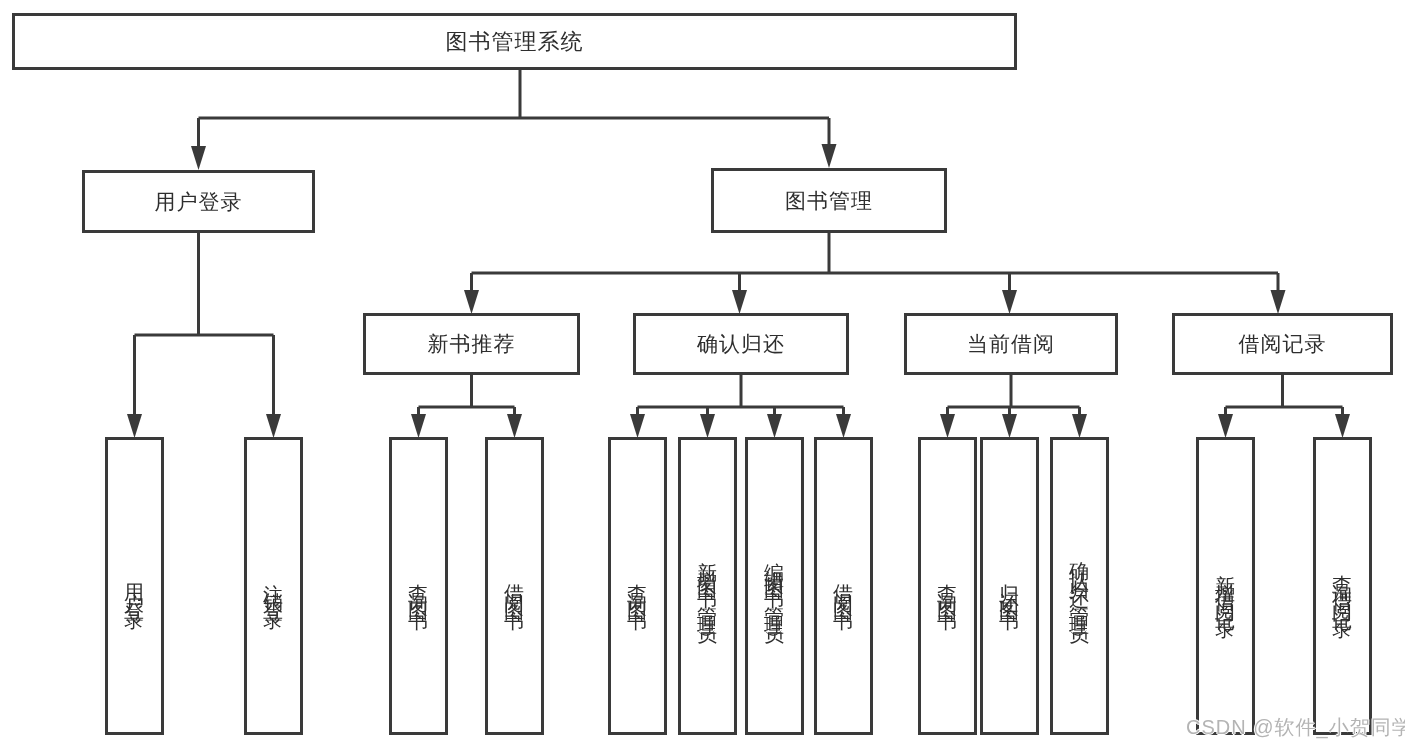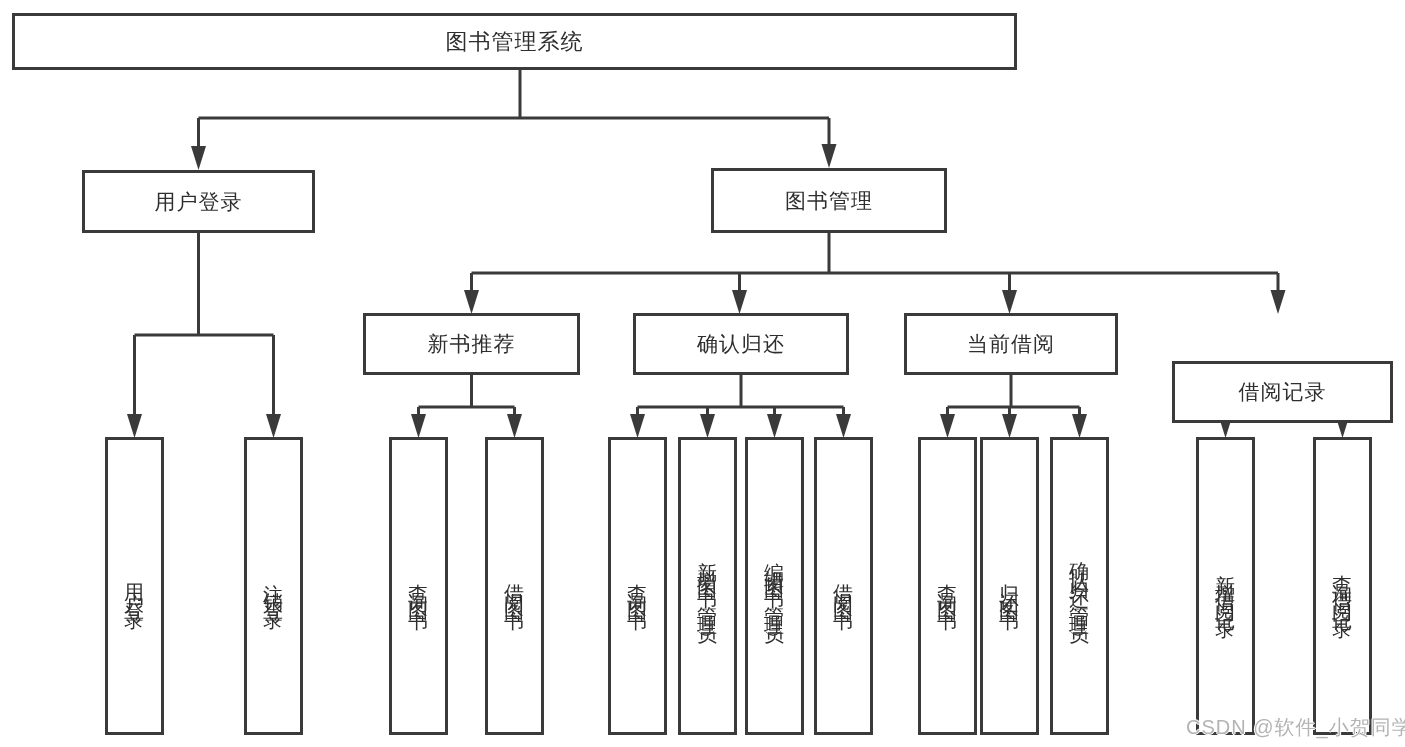--- a/index.html
+++ b/index.html
@@ -98,21 +98,21 @@
 
   <div class="node lvl3" style="left:363px;top:313px;width:217px;height:62px;">
     <span class="hlabel">新书推荐</span>
   </div>
   <div class="node lvl3" style="left:633px;top:313px;width:216px;height:62px;">
     <span class="hlabel">确认归还</span>
   </div>
   <div class="node lvl3" style="left:904px;top:313px;width:214px;height:62px;">
     <span class="hlabel">当前借阅</span>
   </div>
-  <div class="node lvl3" style="left:1172px;top:313px;width:221px;height:62px;margin-top:48px;">
+  <div class="node lvl3" style="left:1172px;top:313px;width:221px;height:62px;">
     <span class="hlabel">借阅记录</span>
   </div>
 
   <div class="node leaf" style="left:105px;top:437px;width:59px;height:298px;">
     <span class="vlabel">用户登录</span>
   </div>
   <div class="node leaf" style="left:244px;top:437px;width:59px;height:298px;">
     <span class="vlabel">注销登录</span>
   </div>
 

